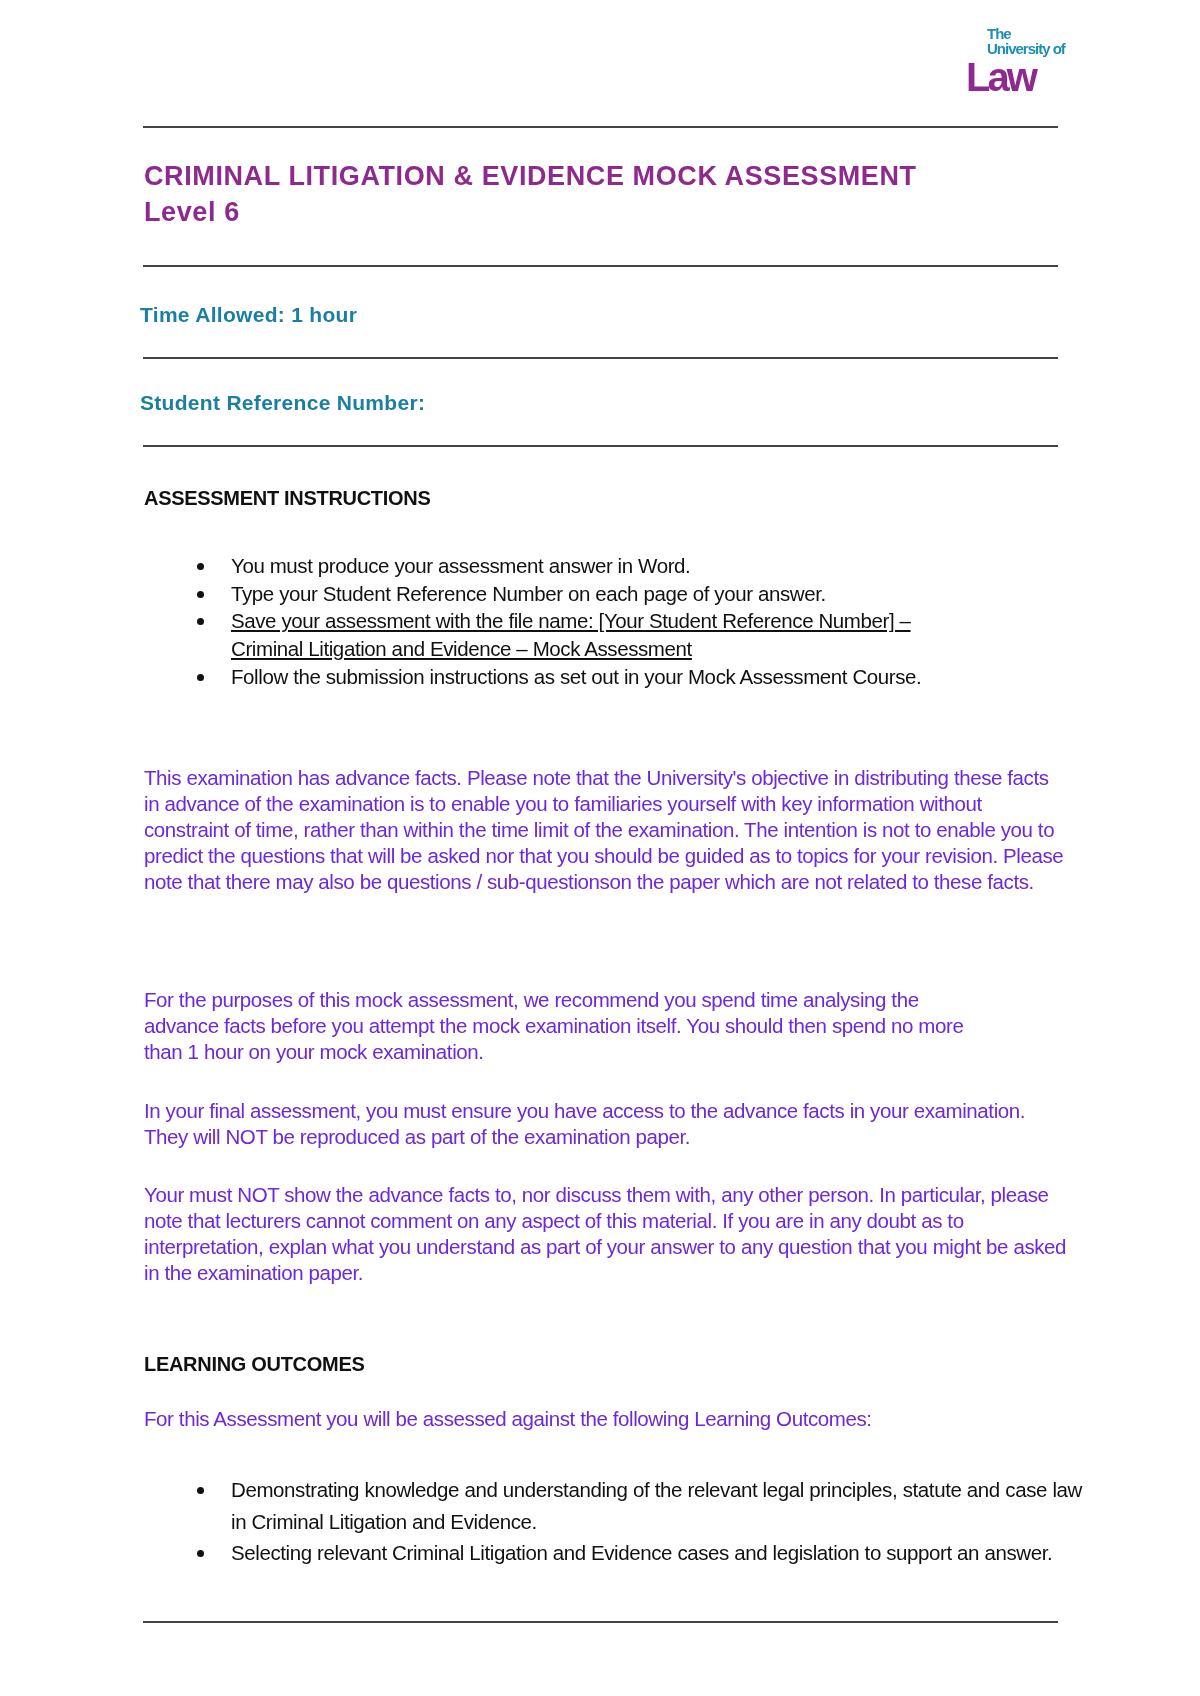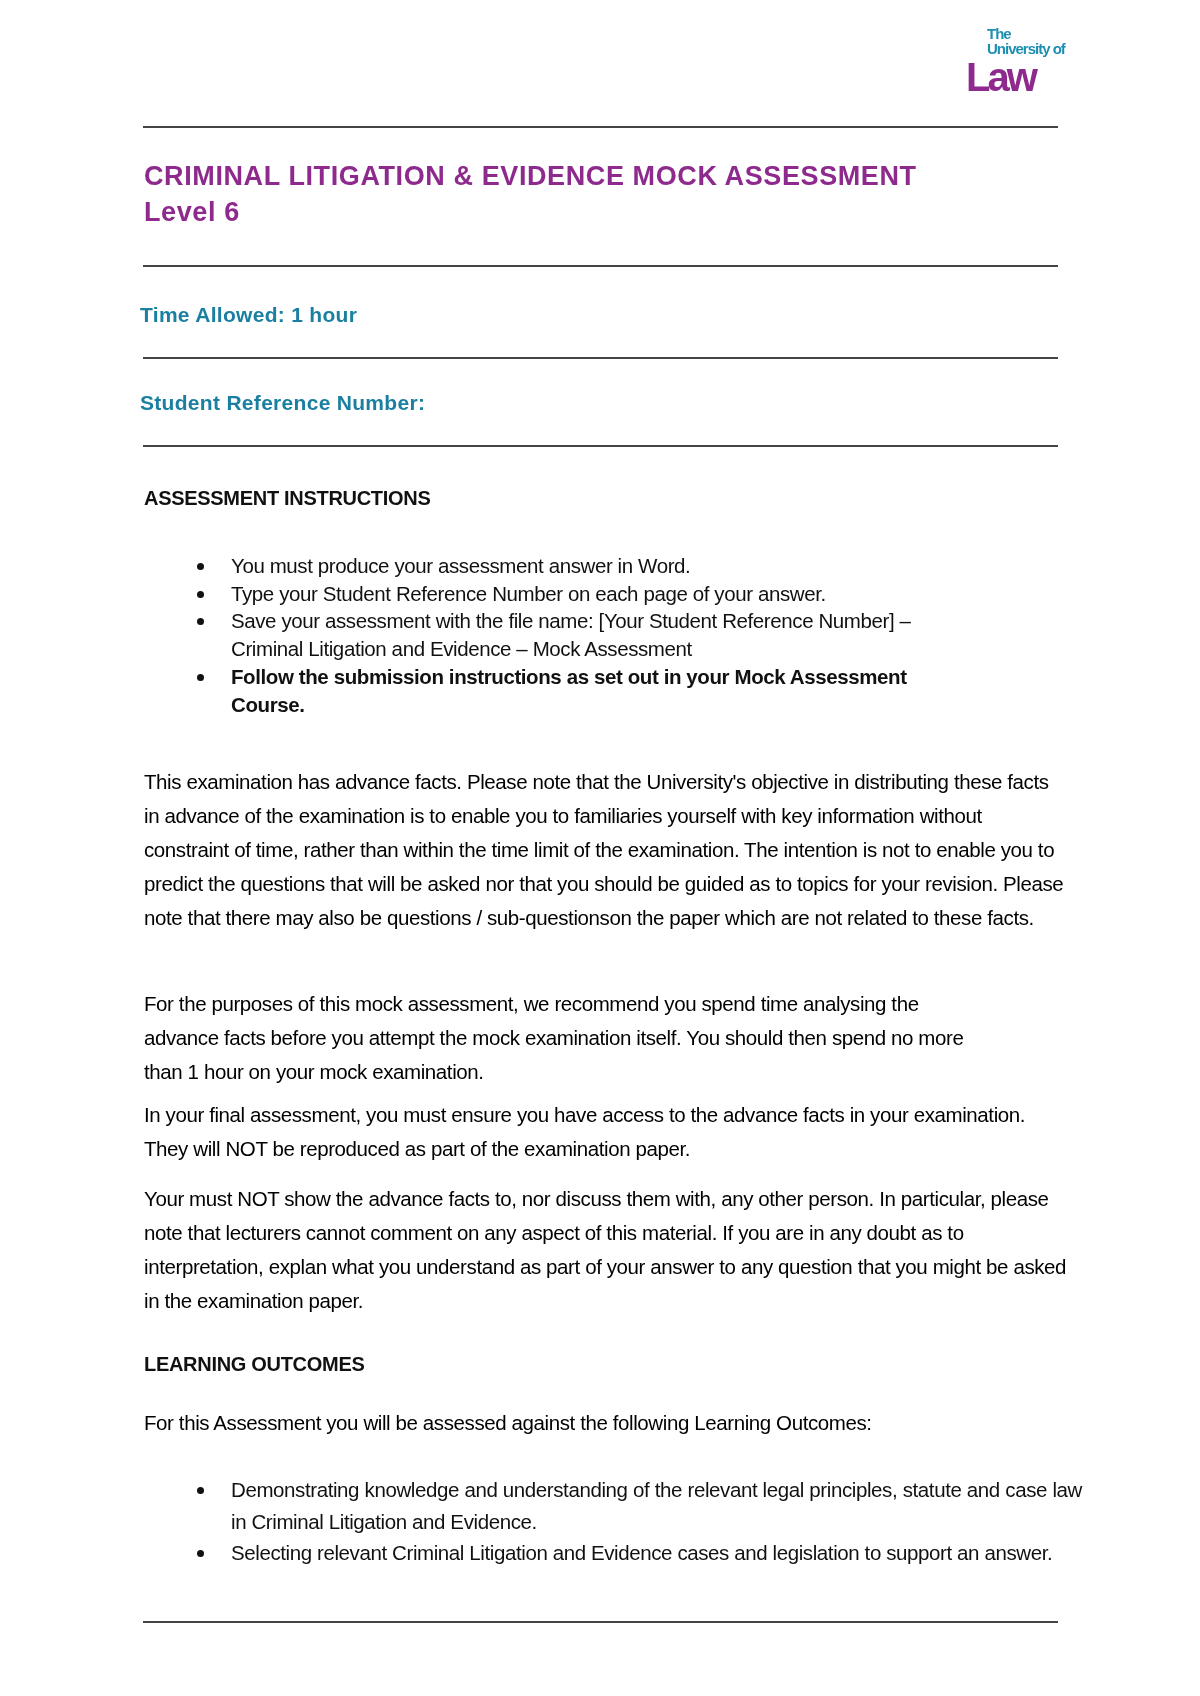--- a/index.html
+++ b/index.html
@@ -19,21 +19,21 @@
 
   .title { position: absolute; left: 144px; top: 158px; color: #8e2a8e;
            font-weight: bold; font-size: 27px; line-height: 36px; letter-spacing: 0.6px; }
   .meta-label { position: absolute; left: 140px; color: #1a7fa0; font-weight: bold;
                 font-size: 21px; line-height: 24px; letter-spacing: 0.3px; }
 
   .heading { position: absolute; left: 144px; font-weight: bold; font-size: 20px;
              line-height: 24px; color: #111; letter-spacing: -0.3px; }
 
   .body-text { position: absolute; left: 144px; width: 925px; font-size: 20.5px;
-               line-height: 34px; color: #000000; letter-spacing: -0.4px; }
+               line-height: 26px; color: #6d28d9; letter-spacing: -0.4px; }
 
   ul.bullets { position: absolute; left: 144px; width: 925px; margin: 13px; padding: 0;
                list-style: none; font-size: 20.5px; line-height: 27.7px; color: #111;
                letter-spacing: -0.4px; }
   ul.bullets li { position: relative; padding-left: 74px; }
   ul.bullets li .dot { position: absolute; left: 40px; top: 11px; width: 7px; height: 7px;
                        background: #111; border-radius: 50%; }
   ul.outcomes { line-height: 31.5px; }
   ul.outcomes li { text-align: justify; }
   ul.outcomes li .dot { top: 13px; }
@@ -69,22 +69,22 @@
 
   <div class="meta-label" style="top:391px;">Student Reference Number:</div>
 
   <div class="rule" style="top:445px;"></div>
 
   <div class="heading" style="top:486px;">ASSESSMENT INSTRUCTIONS</div>
 
   <ul class="bullets" style="top:539px;">
     <li><span class="dot"></span><span>You must produce your assessment answer in Word.</span></li>
     <li><span class="dot"></span><span>Type your Student Reference Number on each page of your answer.</span></li>
-    <li style="padding-right:110px;"><span class="dot"></span><span>Save your assessment with the file name: [Your Student Reference Number] – Criminal Litigation and Evidence – Mock Assessment</span></li>
-    <li style="padding-right:120px;font-weight:bold;"><span class="dot"></span><span>Follow the submission instructions as set out in your Mock Assessment Course.</span></li>
+    <li style="padding-right:110px;text-decoration:underline;"><span class="dot"></span><span>Save your assessment with the file name: [Your Student Reference Number] – Criminal Litigation and Evidence – Mock Assessment</span></li>
+    <li style="padding-right:120px;"><span class="dot"></span><span>Follow the submission instructions as set out in your Mock Assessment Course.</span></li>
   </ul>
 
   <div class="body-text" style="top:765px; width:920px;">This examination has advance facts. Please note that the University's objective in distributing these facts in advance of the examination is to enable you to familiaries yourself with key information without constraint of time, rather than within the time limit of the examination. The intention is not to enable you to predict the questions that will be asked nor that you should be guided as to topics for your revision. Please note that there may also be questions / sub-questionson the paper which are not related to these facts.</div>
 
   <div class="body-text" style="top:987px; width:830px;">For the purposes of this mock assessment, we recommend you spend time analysing the advance facts before you attempt the mock examination itself. You should then spend no more than 1 hour on your mock examination.</div>
 
   <div class="body-text" style="top:1182px; width:925px;">Your must NOT show the advance facts to, nor discuss them with, any other person. In particular, please note that lecturers cannot comment on any aspect of this material.  If you are in any doubt as to interpretation, explan what you understand as part of your answer to any question that you might be asked in the examination paper.</div>
 
   <div class="body-text" style="top:1098px; width:920px;">In your final assessment, you must ensure you have access to the advance facts in your examination. They will NOT be reproduced as part of the examination paper.</div>
 

